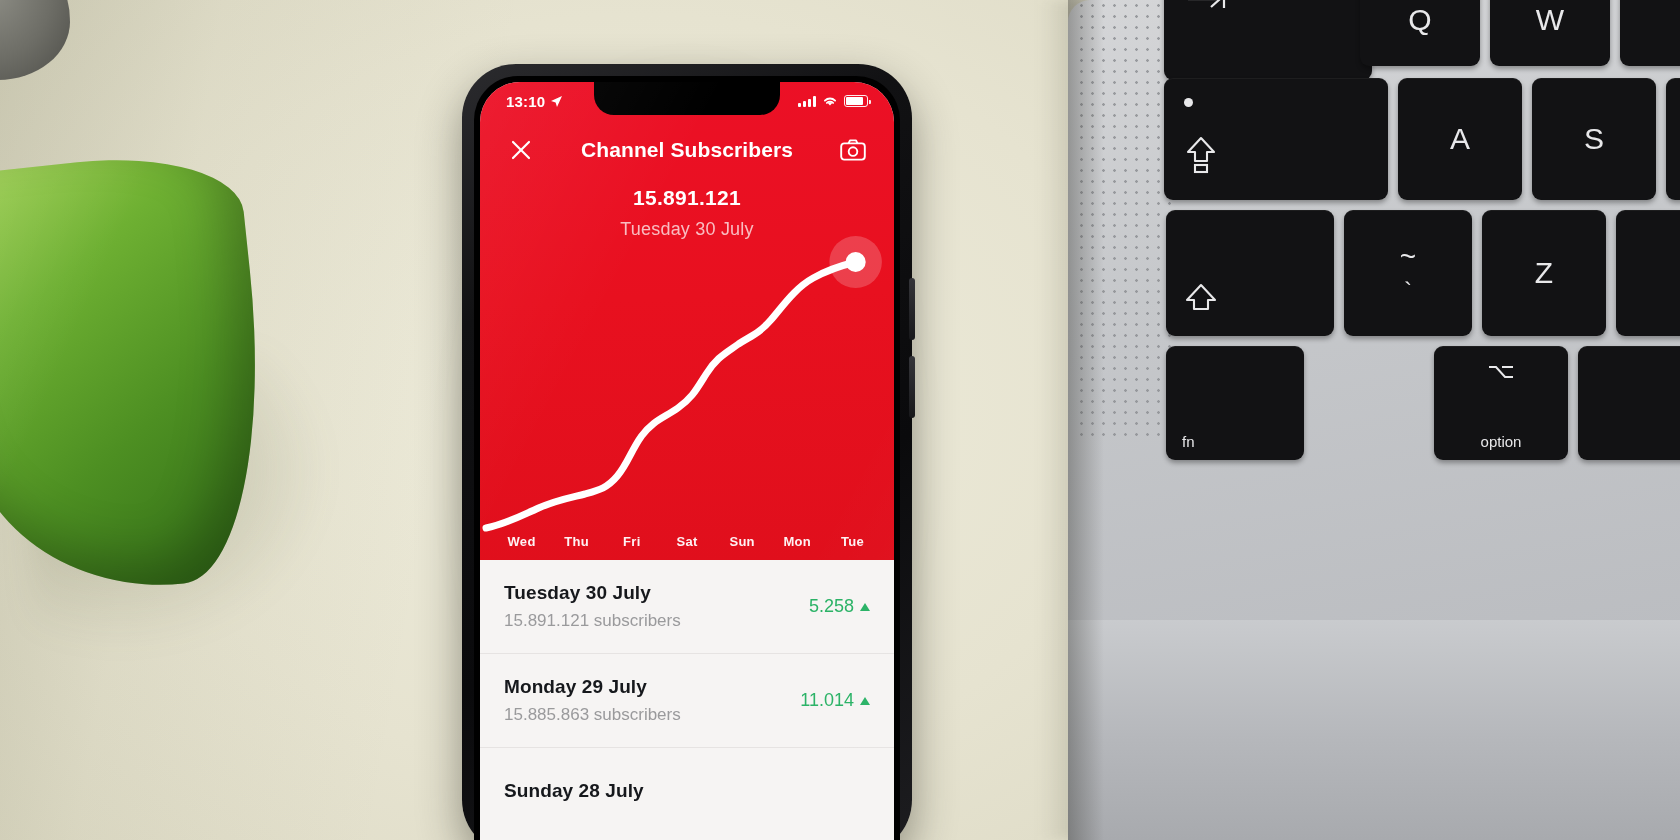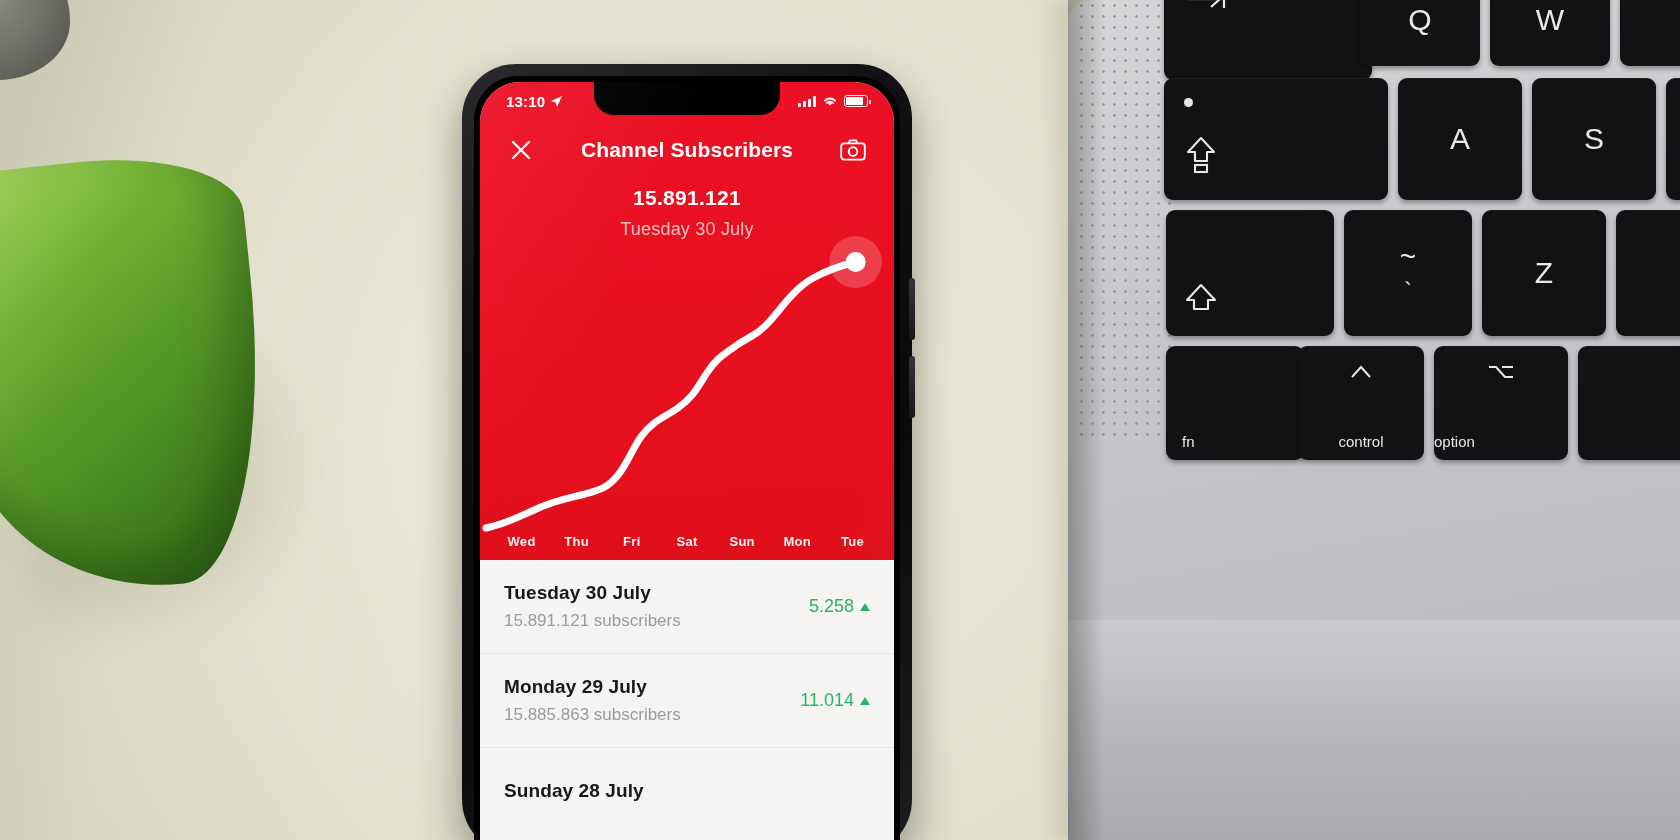--- a/index.html
+++ b/index.html
@@ -275,27 +275,21 @@
         <span class="glyph-sm" style="font-size:24px;">`</span>
       </div>
       <div class="key" style="left:318px;top:236px;width:124px;height:126px;">
         <span class="glyph">Z</span>
       </div>
       <div class="key" style="left:452px;top:236px;width:124px;height:126px;"></div>
 
       <div class="key kb-lbl" style="left:2px;top:372px;width:122px;height:104px;">
         <span class="glyph-sm">fn</span>
       </div>
-      <div class="key kb-lbl" style="left:134px;top:372px;width:126px;height:104px;justify-content:center;padding-left:0;">
-        <span class="glyph-sm">control</span>
-        <svg width="26" height="16" viewBox="0 0 26 16" style="position:absolute;left:50%;margin-left:-13px;top:18px;">
-          <polyline points="4,13 13,3 22,13" fill="none" stroke="#e8e8ea" stroke-width="2"></polyline>
-        </svg>
-      </div>
-      <div class="key kb-lbl" style="left:270px;top:372px;width:134px;height:104px;justify-content:flex-start;padding-left:0;">
+      <div class="key kb-lbl" style="left:270px;top:372px;width:134px;height:104px;justify-content:center;padding-left:0;">
         <span class="glyph-sm">option</span>
         <svg width="30" height="16" viewBox="0 0 30 16" style="position:absolute;left:50%;margin-left:-15px;top:18px;">
           <line x1="16" y1="3" x2="27" y2="3" stroke="#e8e8ea" stroke-width="2"></line>
           <polyline points="3,3 10,3 19,13 27,13" fill="none" stroke="#e8e8ea" stroke-width="2"></polyline>
         </svg>
       </div>
       <div class="key kb-lbl" style="left:414px;top:372px;width:150px;height:104px;justify-content:center;padding-left:0;"></div>
 
     </div>
   </div>

